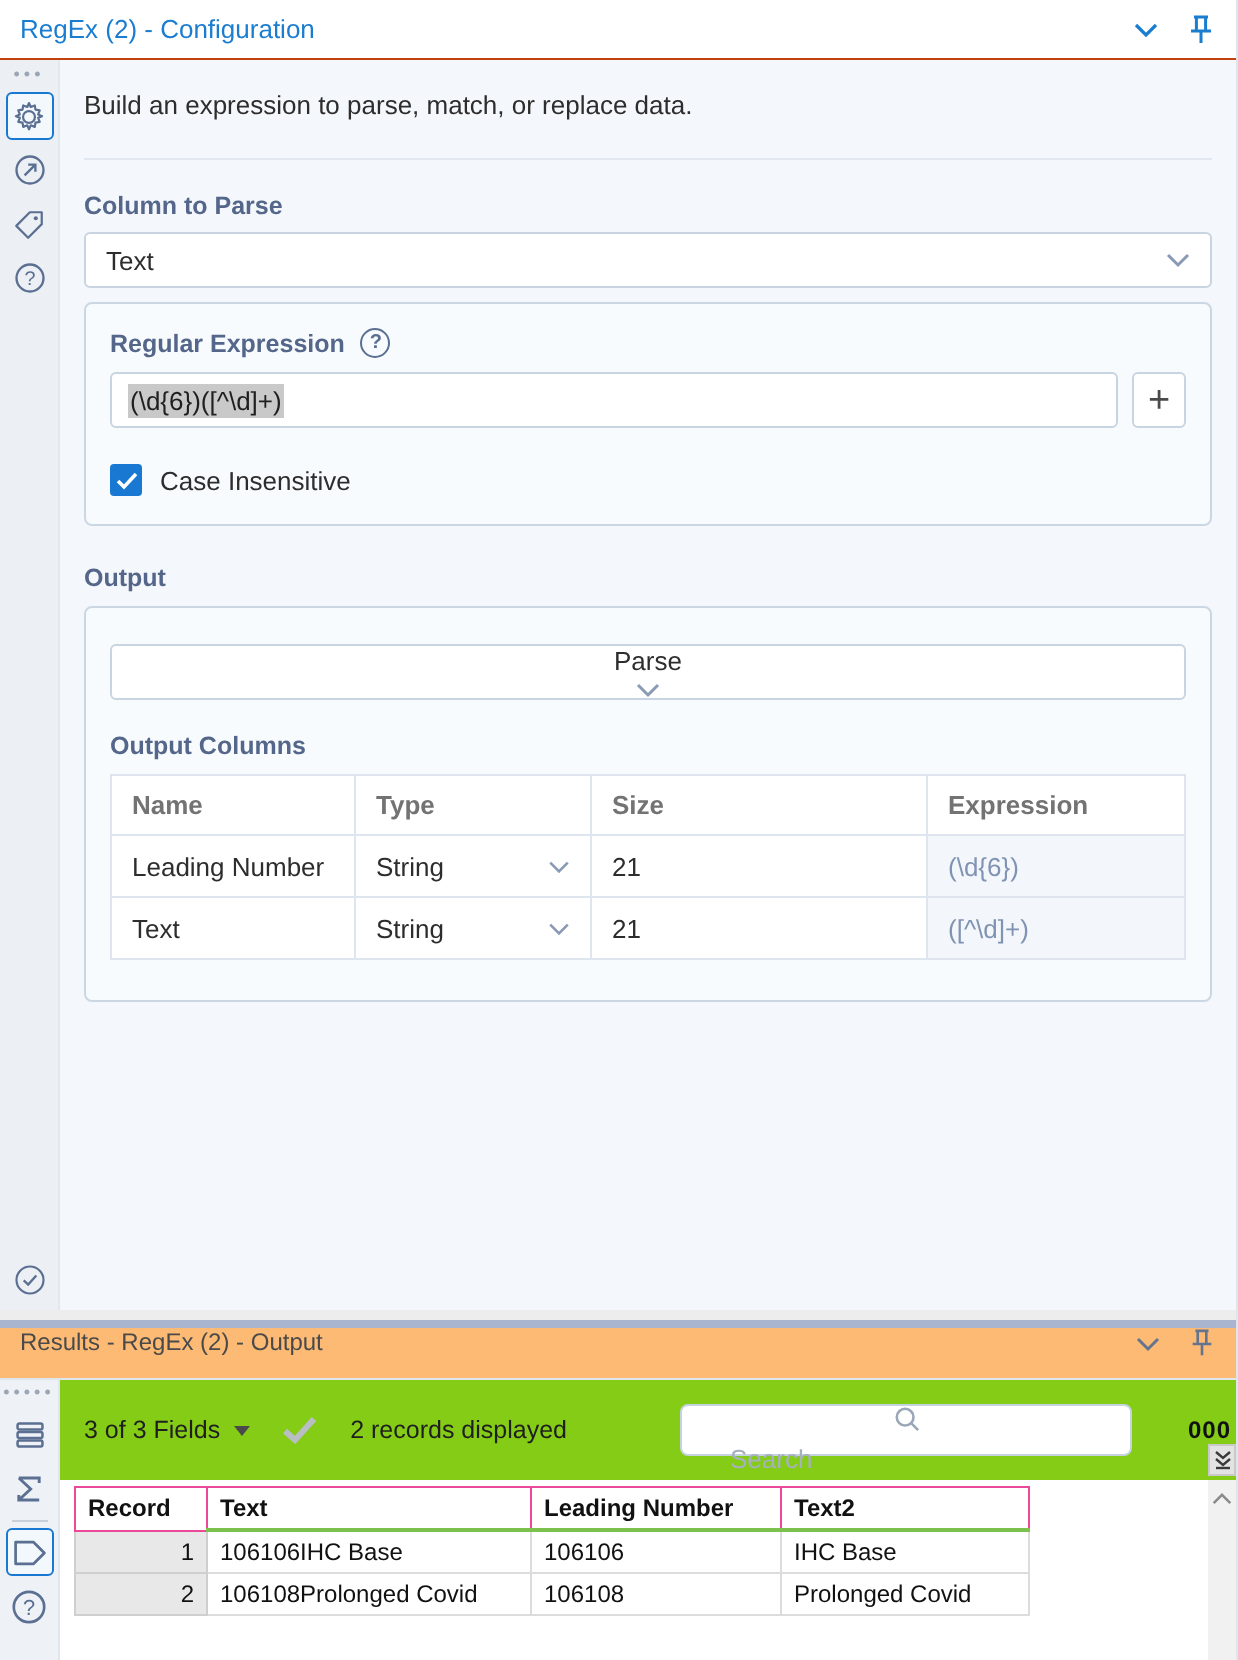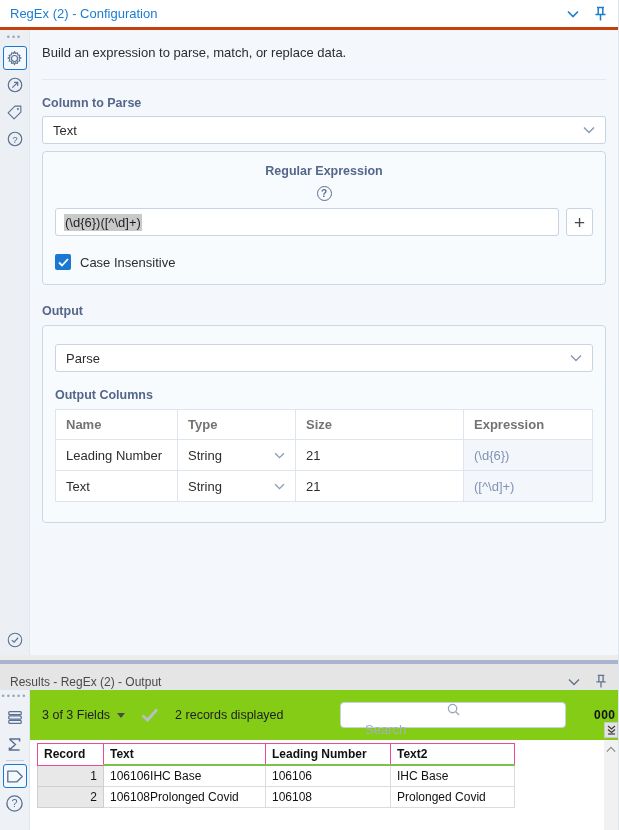--- a/index.html
+++ b/index.html
@@ -1,20 +1,20 @@
 <!DOCTYPE html>
 <html><head>
 <meta charset="utf-8">
 <style>
   * { margin:0; padding:0; box-sizing:border-box; }
   body { font-family:"Liberation Sans", sans-serif; background:#fff; }
   .app { position:relative; width:619px; height:830px; overflow:hidden; background:#f4f7fb; display:flex; flex-direction:column; border-right:1px solid #dfe5ec; }
 
   
-  .cfg-header { height:30px; background:#fff; border-bottom:3px solid #c2410c; display:flex; align-items:center; padding:0 10px; flex:0 0 auto; }
+  .cfg-header { height:30px; background:#fff; border-bottom:1px solid #c2410c; display:flex; align-items:center; padding:0 10px; flex:0 0 auto; }
   .cfg-title { color:#1b7dd0; font-size:13px; }
   .hdr-icons { margin-left:auto; display:flex; align-items:center; gap:14px; color:#1b7dd0; }
   .icon-btn { display:flex; align-items:center; justify-content:center; cursor:pointer; }
 
   
   .cfg-body { flex:0 0 625px; display:flex; min-height:0; }
   .cfg-side { width:30px; background:#ecf0f5; border-right:1px solid #e2e8ef; position:relative; display:flex; flex-direction:column; align-items:center; padding-top:3px; flex:0 0 auto; }
   .dots { color:#9aa5b5; font-size:9px; letter-spacing:2px; line-height:8px; height:10px; }
   .side-ico { width:24px; height:24px; margin-top:3px; display:flex; align-items:center; justify-content:center; color:#5a6f91; border:1px solid transparent; border-radius:3px; }
   .side-ico.sel { border-color:#1878d2; background:#f3f8fd; }
@@ -23,44 +23,44 @@
   .cfg-content { flex:1; padding:0 12px; background:#f4f7fb; overflow:hidden; }
   .desc { padding-top:15px; font-size:13px; color:#2d2d2d; }
   .divider { border-bottom:1px solid #e2e8f0; margin-top:19px; }
   .lbl { color:#54678a; font-size:12.5px; font-weight:600; }
   .mt-sm { margin-top:6px; } 
   .sec1 { margin-top:16px; }
   .select { height:28px; background:#fff; border:1px solid #c8d4e2; border-radius:3px; display:flex; align-items:center; justify-content:space-between; padding:0 10px; font-size:13px; color:#2d2d2d; cursor:pointer; }
   .select .chev { color:#8a9ab5; }
 
   .groupbox { border:1px solid #ccd7e4; border-radius:4px; background:#f8fbfd; padding:12px 12px 14px 12px; margin-top:7px; }
-  .lbl-row { display:flex; align-items:center; gap:8px;flex-direction:column; }
+  .lbl-row { display:flex; align-items:center; gap:8px; }
   .help-circ { width:15px; height:15px; border:1px solid #5a6f91; border-radius:50%; color:#5a6f91; font-size:10px; display:flex; align-items:center; justify-content:center; font-weight:600; }
   .regex-row { display:flex; gap:7px; margin-top:7px; }
   .regex-input { flex:1; height:28px; background:#fff; border:1px solid #c8d4e2; border-radius:3px; display:flex; align-items:center; padding:0 8px; font-size:13px; color:#1f1f1f; cursor:text; }
   .regex-input .sel-text { background:#c9c9c9; padding:1px 1px; }
   .plus-btn { width:27px; height:28px; background:#fff; border:1px solid #c8d4e2; border-radius:3px; font-size:19px; font-weight:300; color:#4a4a4a; display:flex; align-items:center; justify-content:center; cursor:pointer; line-height:1; }
   .checkbox-row { margin-top:18px; display:flex; align-items:center; gap:9px; }
   .checkbox { width:16px; height:16px; background:#1878d2; border-radius:2px; display:flex; align-items:center; justify-content:center; cursor:pointer; }
   .cb-label { font-size:13px; color:#2d2d2d; }
 
   .out-box { margin-top:7px; padding:12px 12px 20px 12px; }
-  .method-select { margin-bottom:16px; }
+  .method-select { margin-bottom:16px;flex-direction:column; }
 
   table.out-table { border-collapse:collapse; width:100%; background:#fff; font-size:13px; margin-top:7px; table-layout:fixed; }
   .out-table th { color:#737373; font-weight:700; text-align:left; padding:6px 10px; border:1px solid #dee5ee; height:30px; background:#fff; }
   .out-table td { padding:6px 10px; border:1px solid #dee5ee; color:#2d2d2d; height:31px; background:#fff; }
   .out-table .type-wrap { display:flex; align-items:center; justify-content:space-between; }
   .out-table td.expr { background:#f3f7fb; color:#8093b3; }
 
   
   .splitter { flex:0 0 9px; background:#ededee; border-bottom:4px solid #a9b4cf; cursor:row-resize; }
 
   
-  .res-header { flex:0 0 26px; background:#e5e5e5; border-bottom:1px solid #e0e6ed; display:flex; align-items:flex-end; padding:0 10px; }
+  .res-header { flex:0 0 26px; background:#fdba74; border-bottom:1px solid #e0e6ed; display:flex; align-items:flex-start; padding:0 10px; }
   .res-title { color:#4a4a4a; font-size:12px; }
   .res-hdr-icons { margin-left:auto; display:flex; align-items:center; gap:14px; color:#64748f; }
 
   .res-body { flex:1; display:flex; min-height:0; position:relative; background:#fff; }
   .res-side { width:30px; background:#eef2f7; border-right:1px solid #e0e6ed; display:flex; flex-direction:column; align-items:center; padding-top:2px; flex:0 0 auto; }
   .res-side .sep { width:18px; border-top:1px solid #c7cfda; margin-top:4px; }
   .res-main { flex:1; position:relative; background:#fff; }
   .res-toolbar { height:50px; background:#84cc16; position:relative; display:flex; align-items:center; padding-left:12px; }
   .fields-btn { display:flex; align-items:center; gap:7px; font-size:12.5px; color:#1f1f1f; cursor:pointer; }
   .tri-down { width:0; height:0; border-left:4px solid transparent; border-right:4px solid transparent; border-top:5px solid #4a4a4a; }

